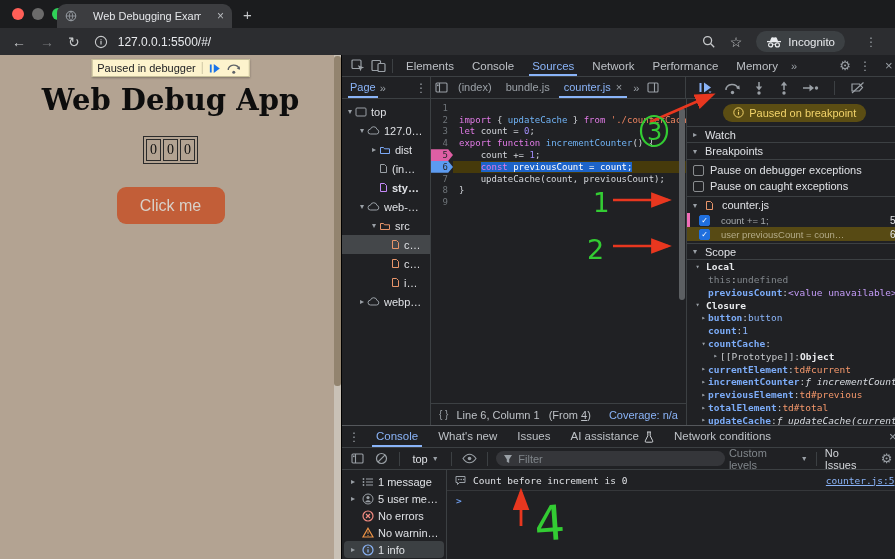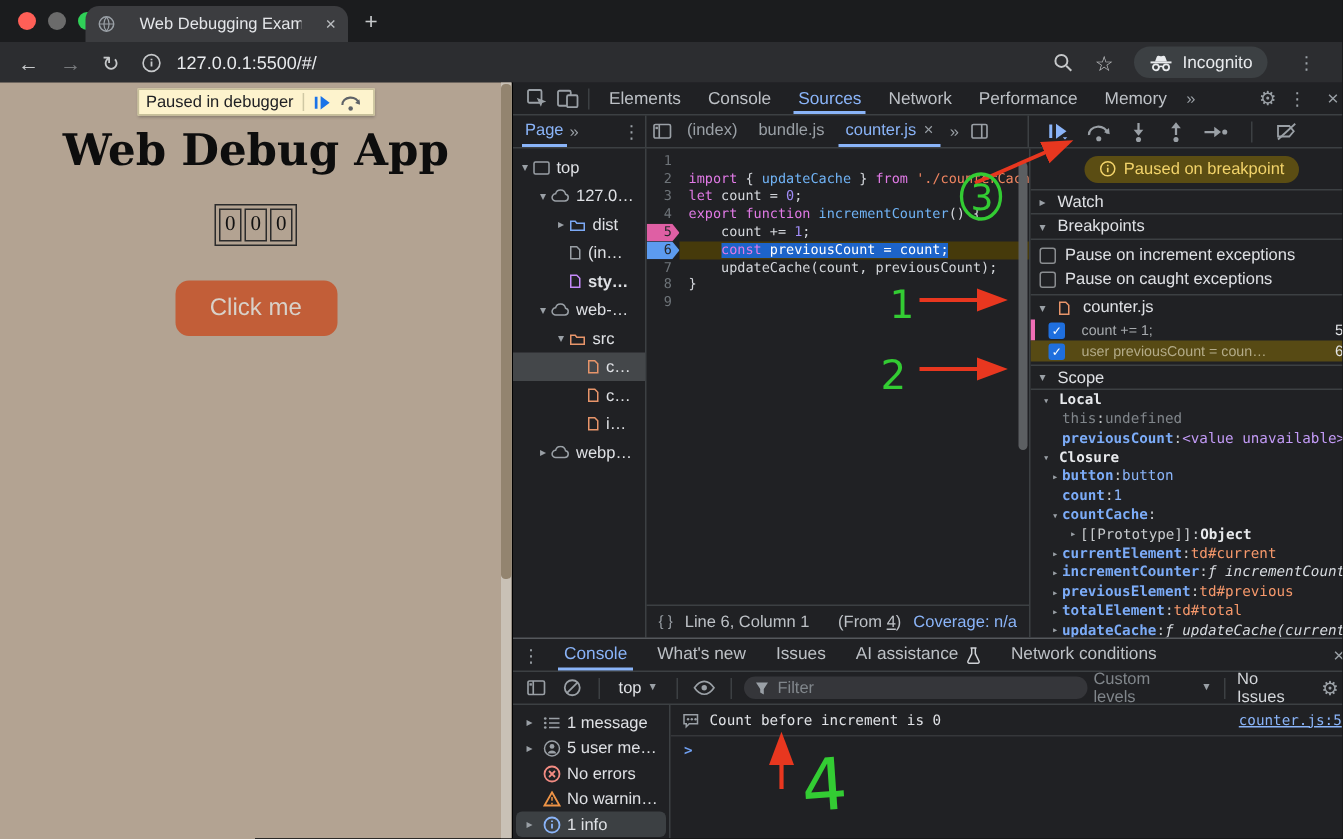--- a/index.html
+++ b/index.html
@@ -72,21 +72,21 @@
   .ln.tag-pink{background:#df5fa4;color:#26282b;clip-path:polygon(0 0,78% 0,100% 50%,78% 100%,0 100%)}
   .ln.tag-blue{background:#5c9bf0;color:#26282b;clip-path:polygon(0 0,78% 0,100% 50%,78% 100%,0 100%)}
   .ccode{white-space:pre;flex:1;height:100%;display:flex;align-items:center;padding-left:6px;overflow:hidden}
   .ccode.exec{background:#463a0b}
   .tk-kw{color:#e17ae6}.tk-fn{color:#70b3f5}.tk-str{color:#ef8560}.tk-num{color:#a18df8}.tk-pl{color:#d4d7dc}
   .sel{background:#1d64c9}
   .tk-pl.sel{color:#fff}
   #ed-scroll{position:absolute;right:1px;top:9px;width:6px;height:192px;background:#5c5f62;border-radius:3px}
   #status-bar{height:22px;border-top:1px solid #3c4043;display:flex;align-items:center;padding:0 8px;gap:8px;color:#bdc1c6;flex:none;white-space:nowrap}
   .braces{color:#9aa0a6;font-size:10px}
-  .sb-right{margin-left:auto;display:flex;gap:8px;align-items:center}
+  .sb-right{margin-left:auto;display:flex;gap:18px;align-items:center}
   .cov{color:#8ab4f8}
   .fromlink{text-decoration:underline;cursor:pointer}
   
   #debug-side{flex:1;border-left:1px solid #3c4043;position:relative;overflow:hidden;display:flex;flex-direction:column}
   .pill-row{height:27px;display:flex;align-items:center;justify-content:center;flex:none}
   .pill{background:#5b4d13;color:#f2d36a;border-radius:12px;padding:3px 10px;display:flex;gap:5px;align-items:center;font-size:11px}
   .dsec{height:17px;display:flex;align-items:center;padding-left:6px;border-top:1px solid #3c4043;gap:4px;flex:none;cursor:pointer}
   .darr{color:#9aa0a6;font-size:8px;width:8px}
   .cbrow{height:16px;display:flex;align-items:center;flex:none}
   .cb{width:11px;height:11px;border:1px solid #8a8d90;border-radius:2px;margin:0 6px;flex:none;font-size:8px;display:flex;align-items:center;justify-content:center;cursor:pointer}
@@ -507,21 +507,21 @@
           <div class="dsec" style="border-bottom:1px solid #3c4043">
             <span class="darr">▸</span>
             <span>Watch</span>
           </div>
           <div class="dsec" style="border-top:none;border-bottom:1px solid #3c4043">
             <span class="darr">▾</span>
             <span>Breakpoints</span>
           </div>
           <div class="cbrow" style="margin-top:2px">
             <span class="cb"></span>
-            <span>Pause on increment exceptions</span>
+            <span>Pause on debugger exceptions</span>
           </div>
           <div class="cbrow">
             <span class="cb"></span>
             <span>Pause on caught exceptions</span>
           </div>
           <div class="grp" style="margin-top:2px">
             <span class="darr">▾</span>
             <span class="ticn ic-orange">
               <svg width="9" height="11" viewBox="0 0 9 11">
                   <path d="M1.5 1.5h4l2 2v6h-6z" fill="none" stroke="currentColor"></path>

